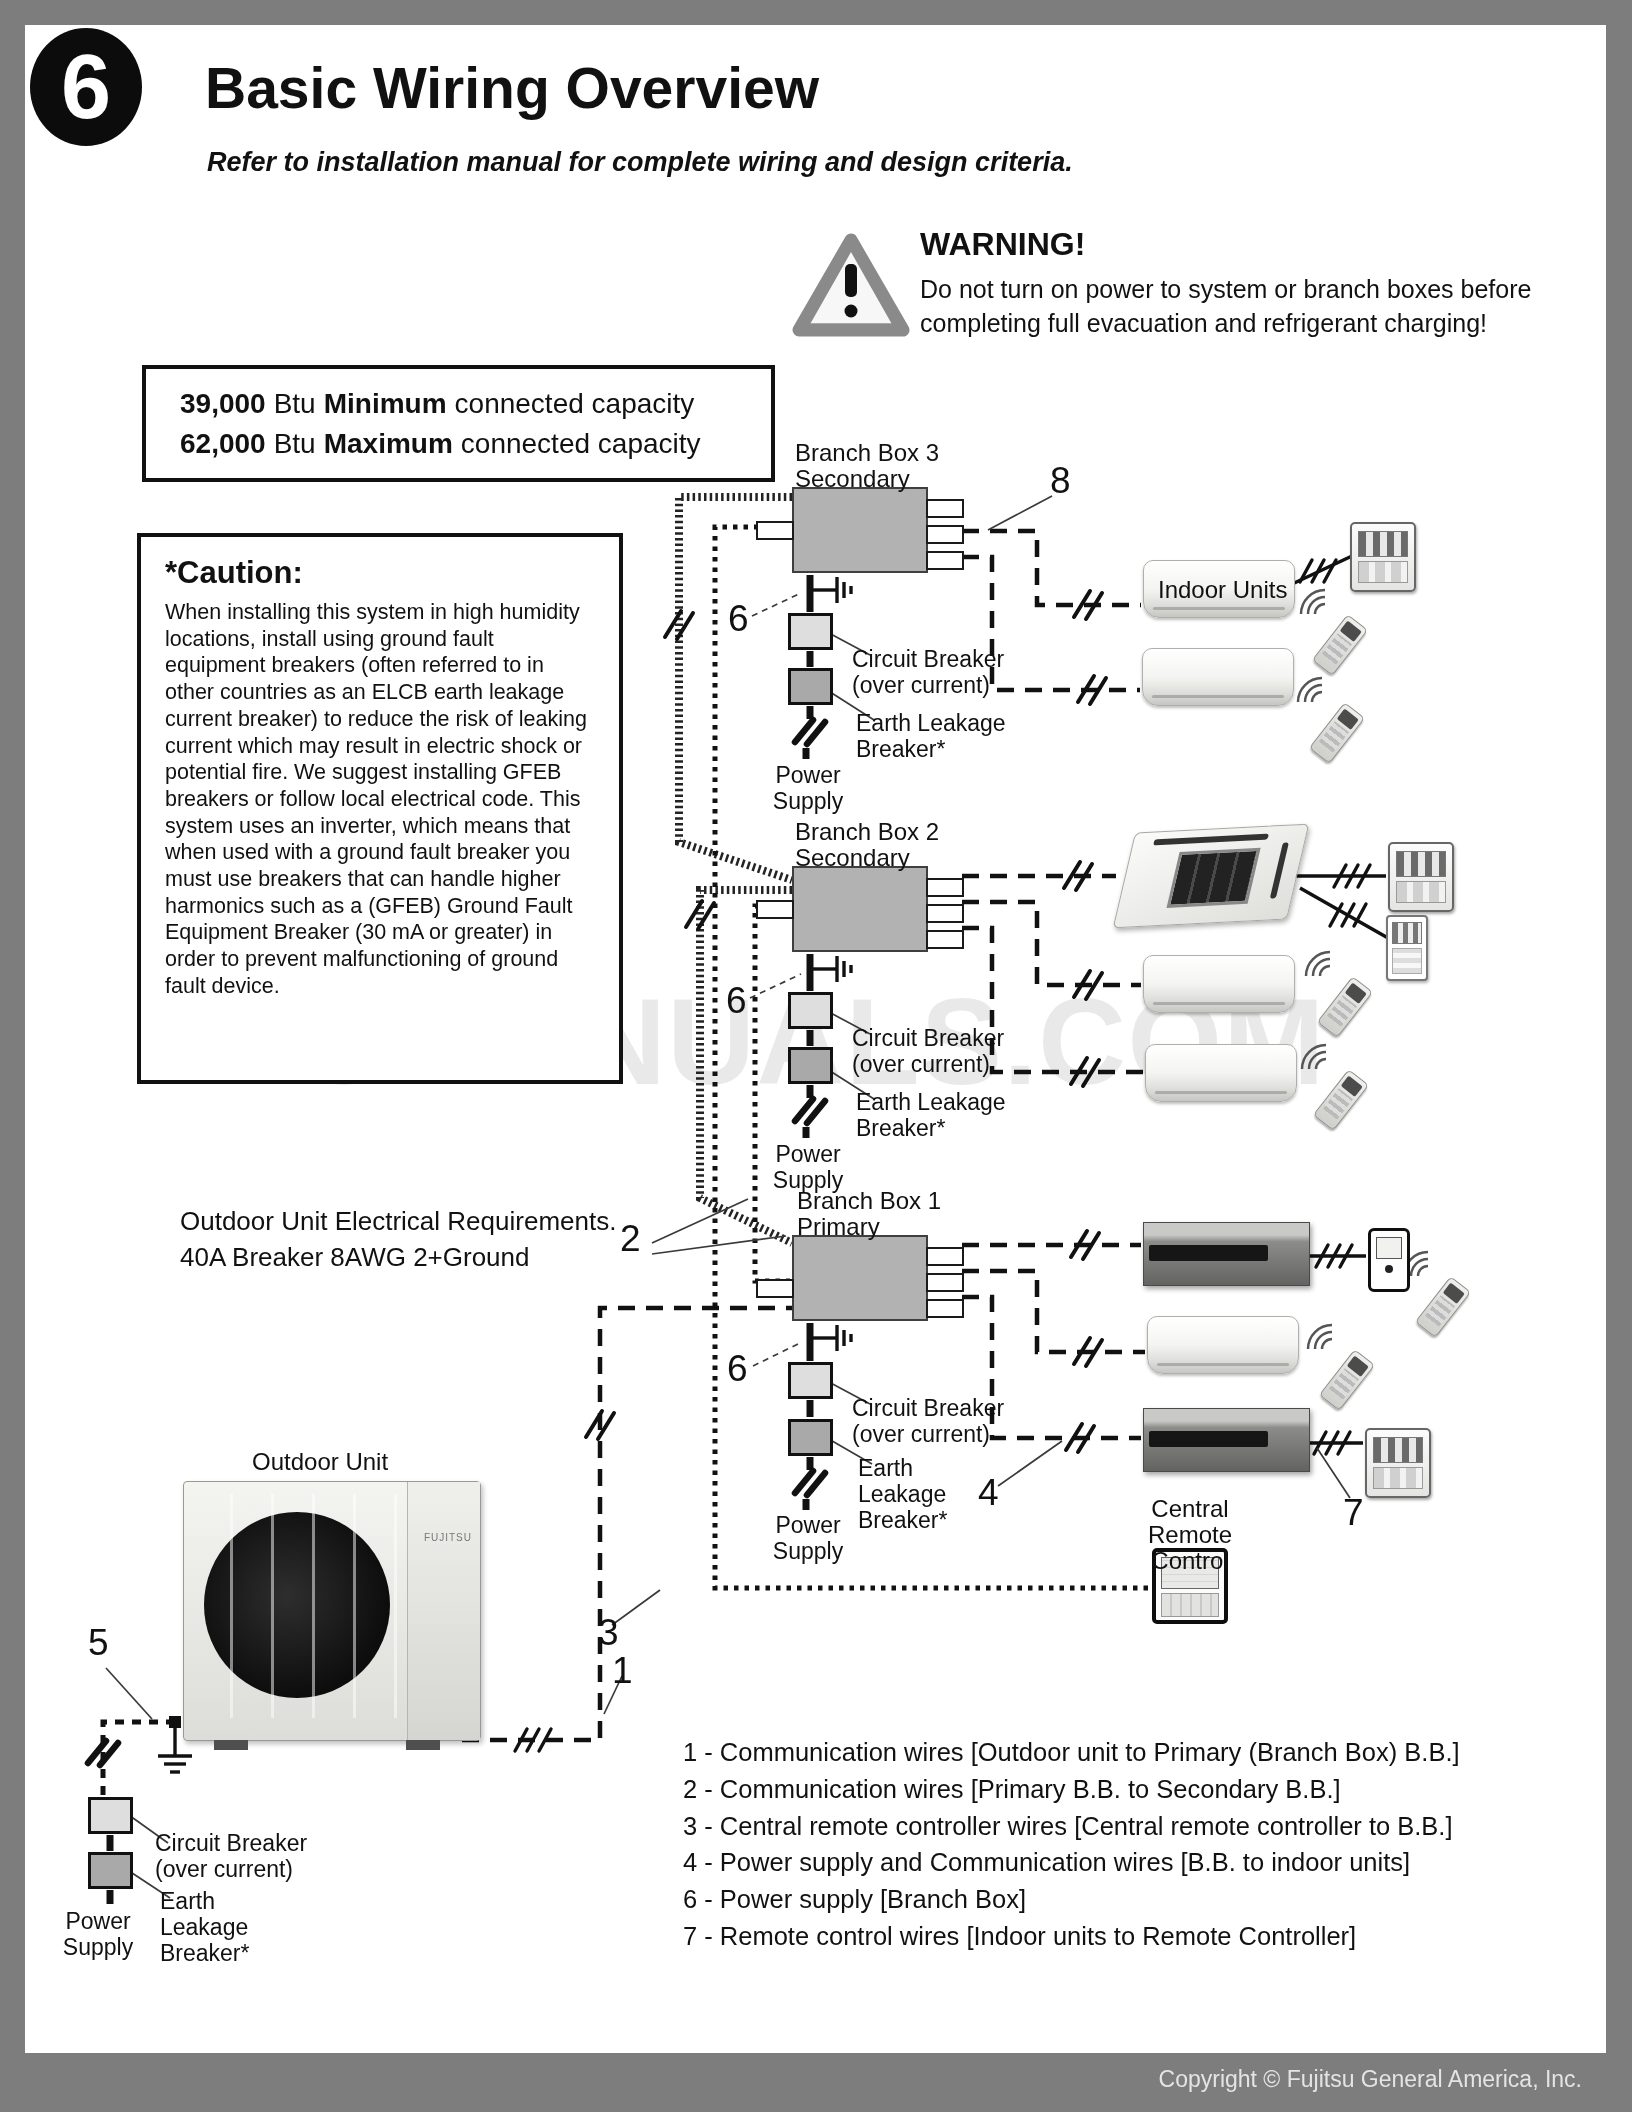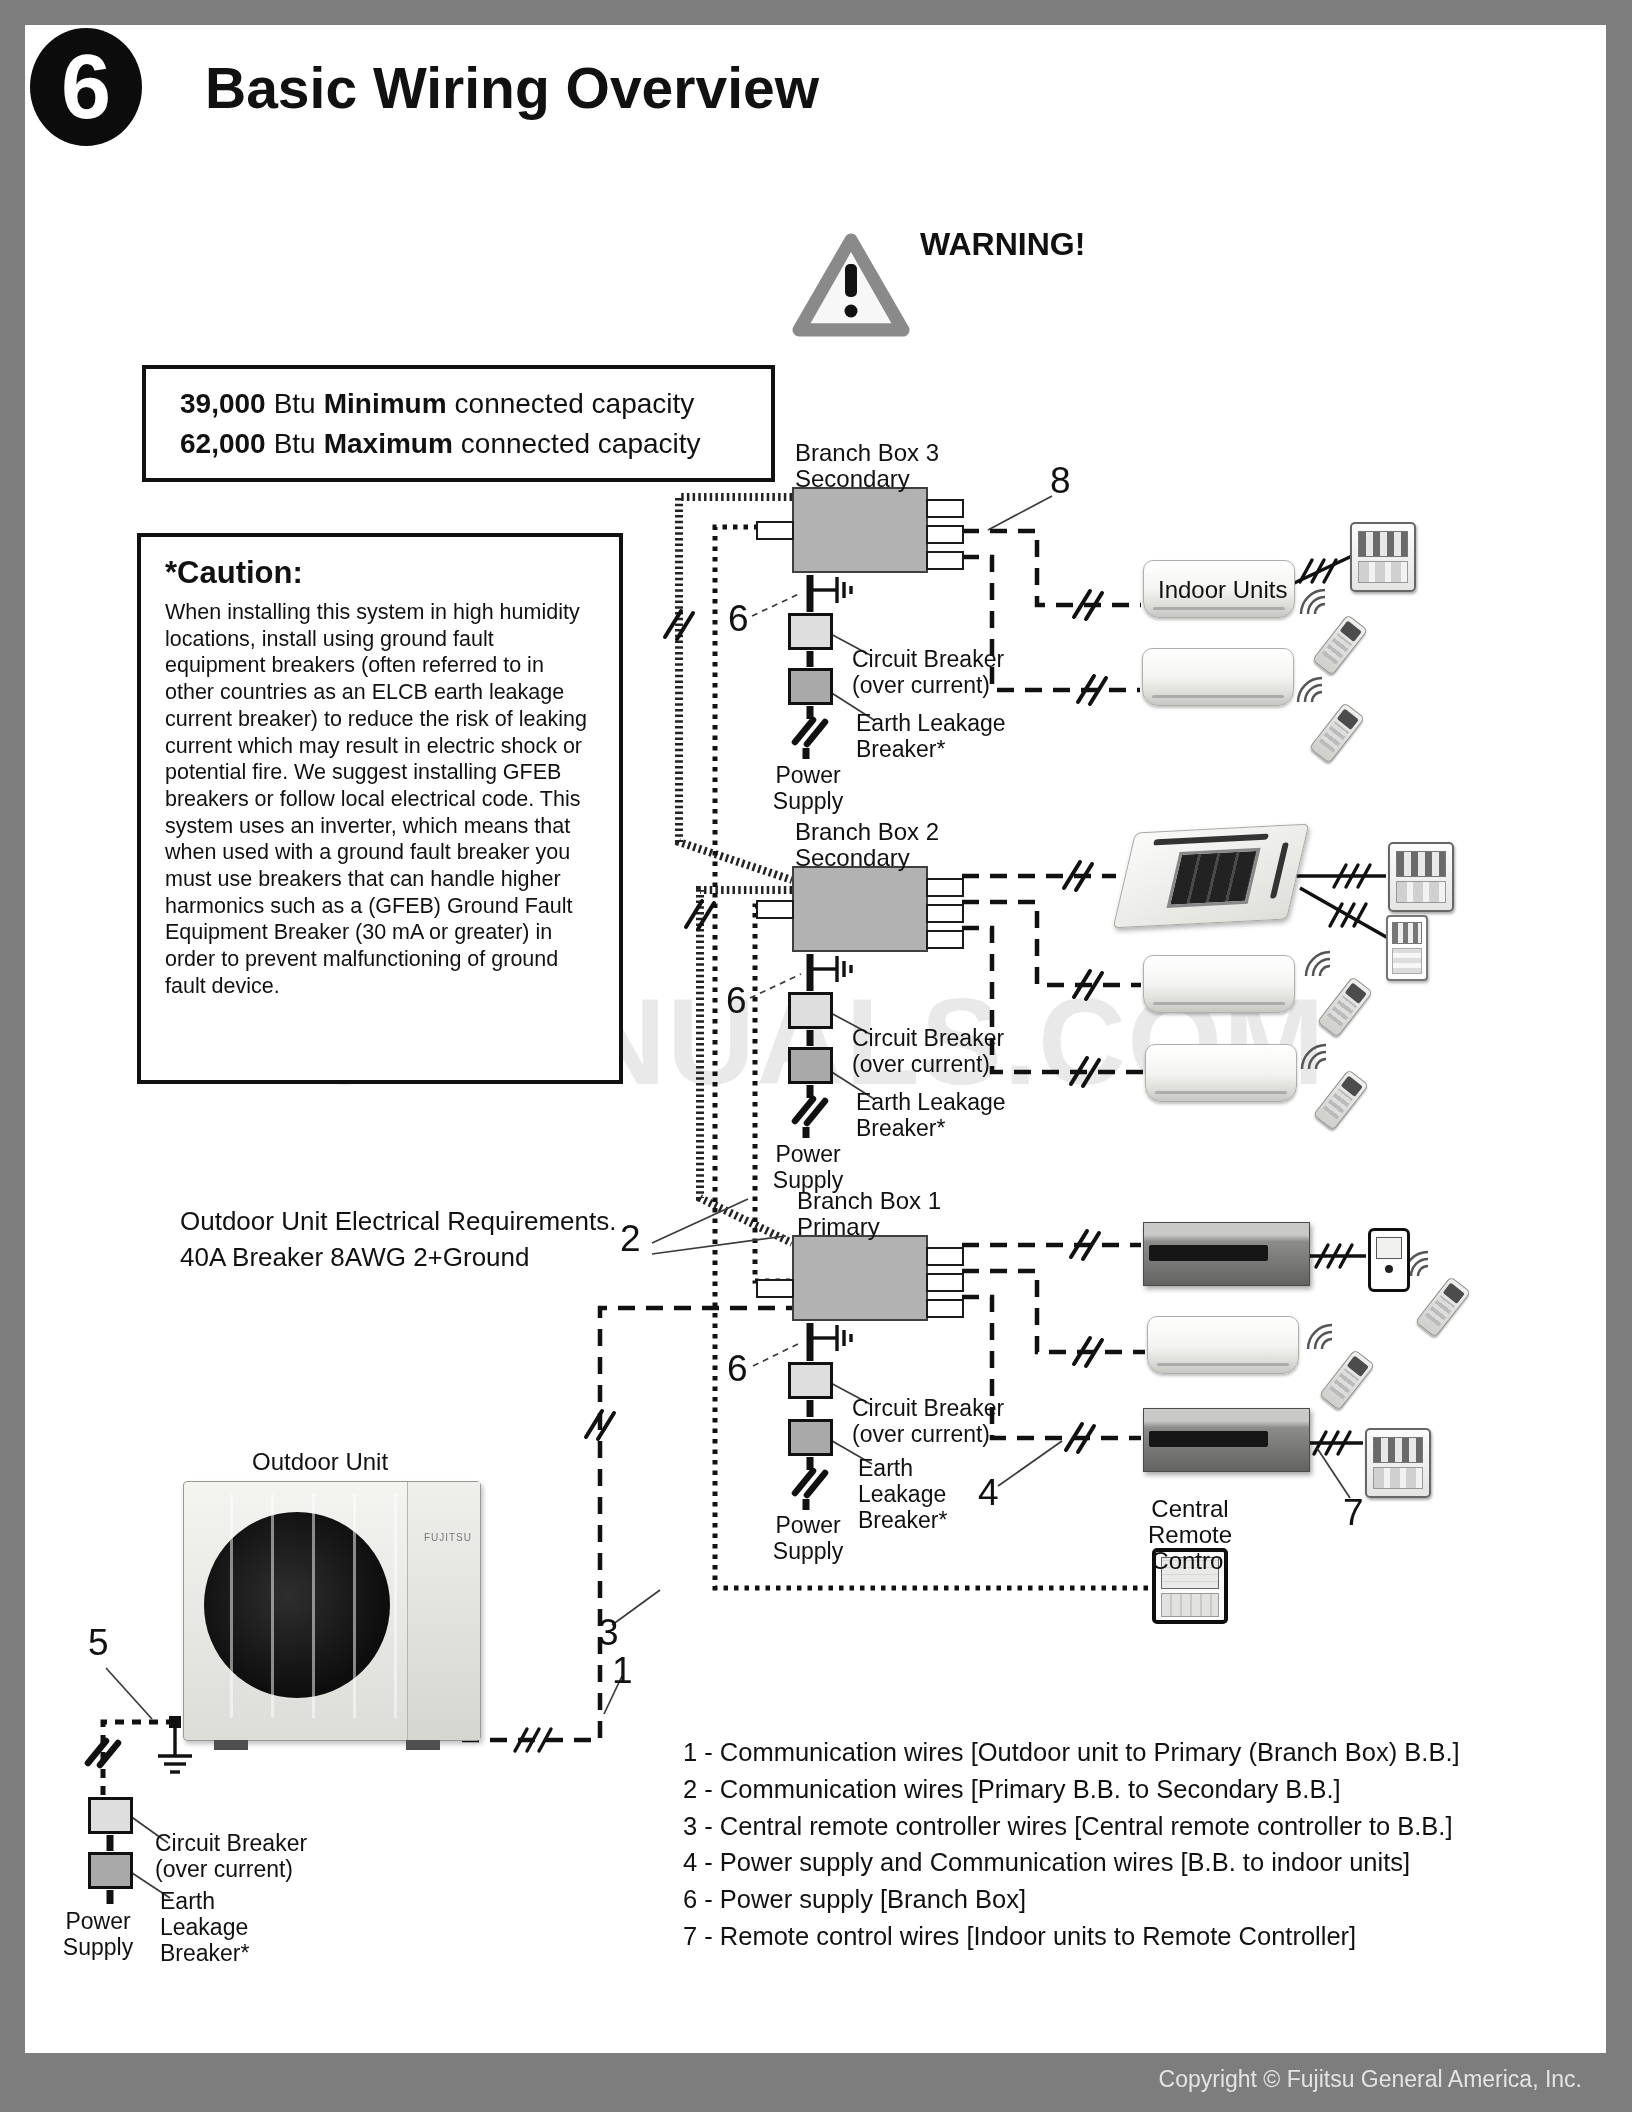--- a/index.html
+++ b/index.html
@@ -269,22 +269,27 @@
       <use href="#waves" transform="translate(1322,702)"></use>
       <use href="#waves" transform="translate(1330,976)"></use>
       <use href="#waves" transform="translate(1326,1069)"></use>
       <use href="#waves" transform="translate(1428,1276)"></use>
       <use href="#waves" transform="translate(1332,1349)"></use>
     </g>
   </svg>
 
   <div class="abs badge">6</div>
   <div class="abs title">Basic Wiring Overview</div>
+  <div class="abs subtitle">Refer to installation manual for complete wiring and design criteria.</div>
 
   <div class="abs warn-head z3">WARNING!</div>
+  <div class="abs warn-body z3">
+    <div>Do not turn on power to system or branch boxes before</div>
+    <div>completing full evacuation and refrigerant charging!</div>
+  </div>
 
   <div class="abs cap-box z3">
     <div class="cap-line">
       <span class="b">39,000</span><span>Btu</span><span class="b">Minimum</span><span>connected capacity</span>
     </div>
     <div class="cap-line">
       <span class="b">62,000</span><span>Btu</span><span class="b">Maximum</span><span>connected capacity</span>
     </div>
   </div>
 

